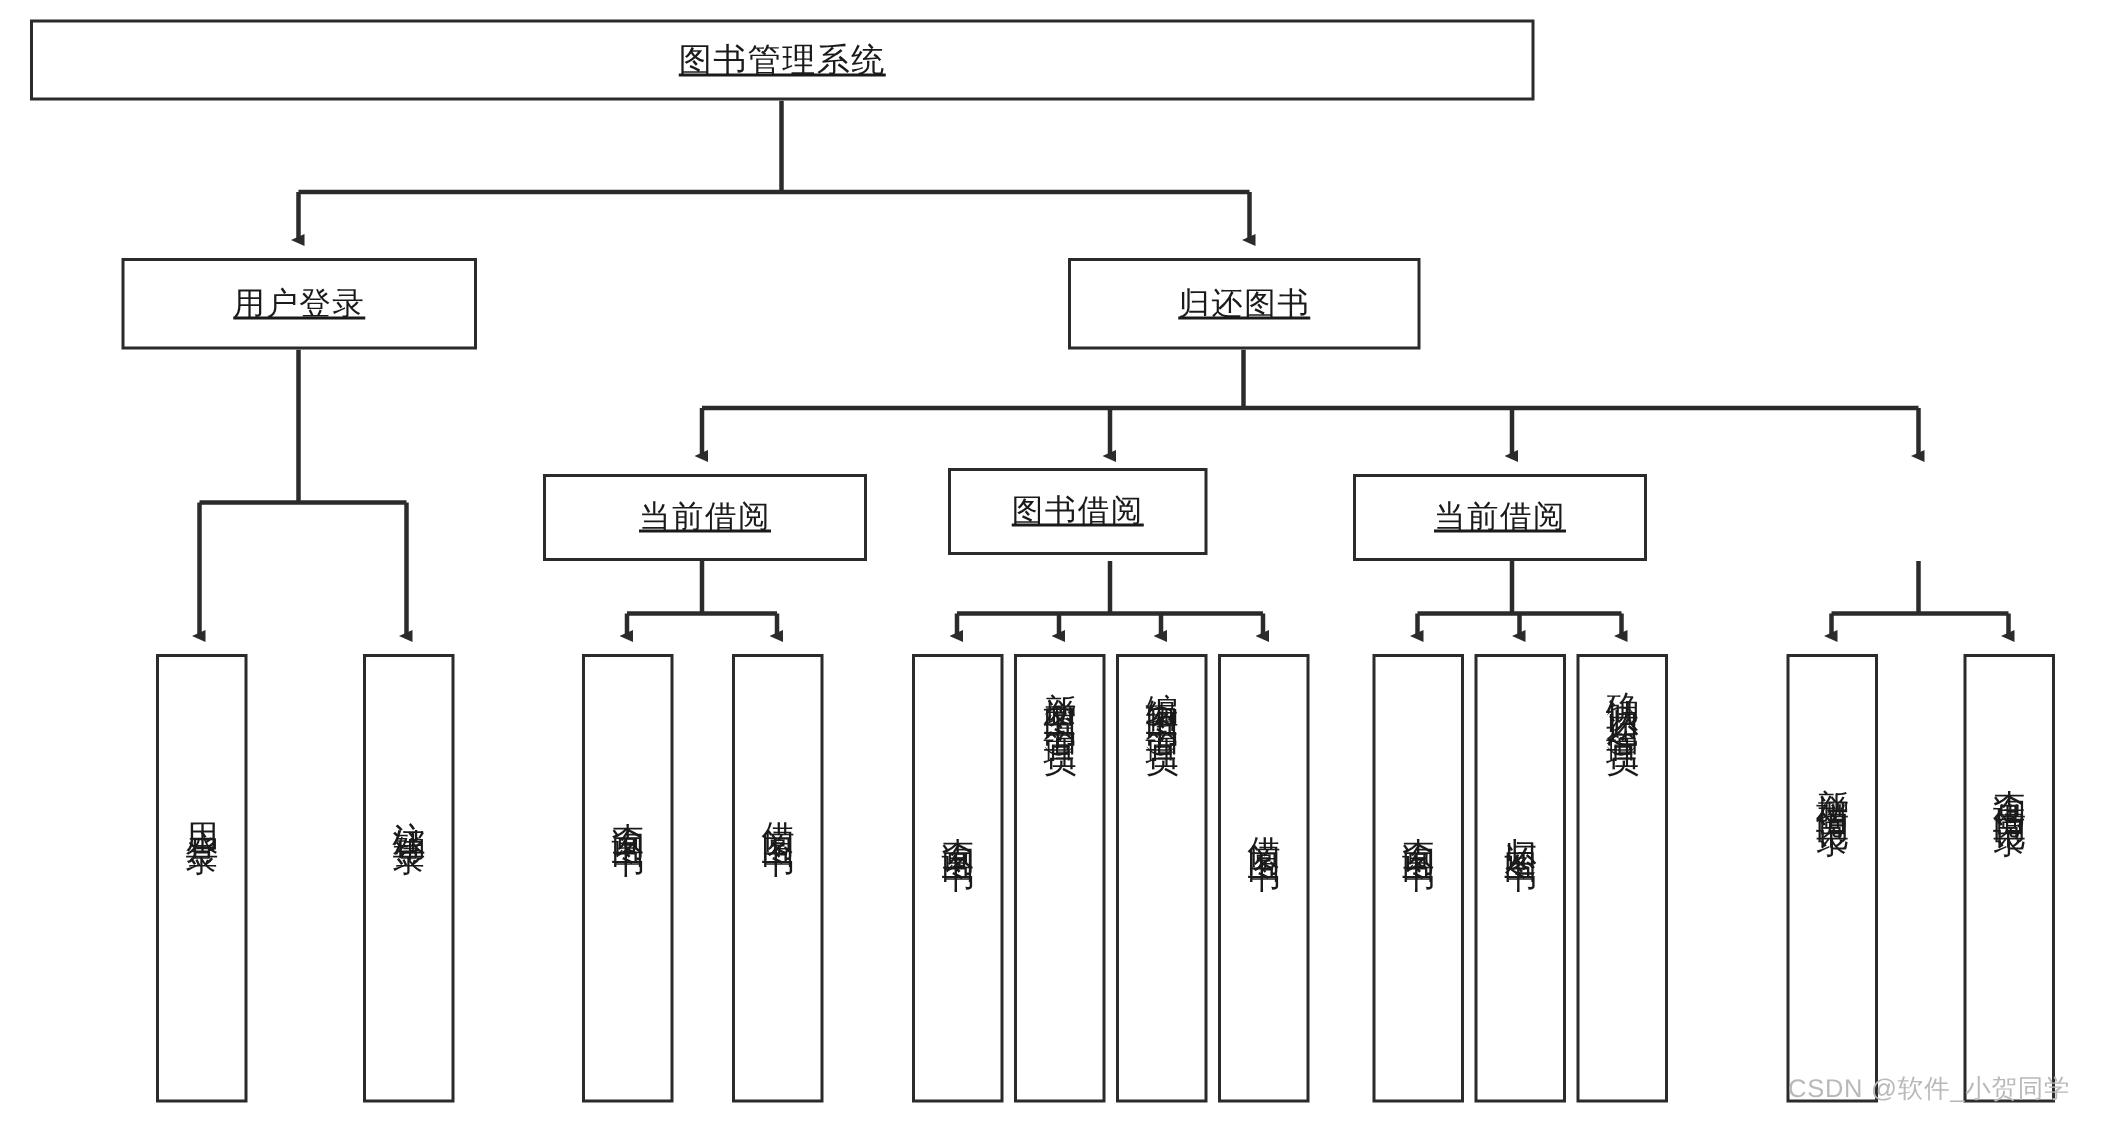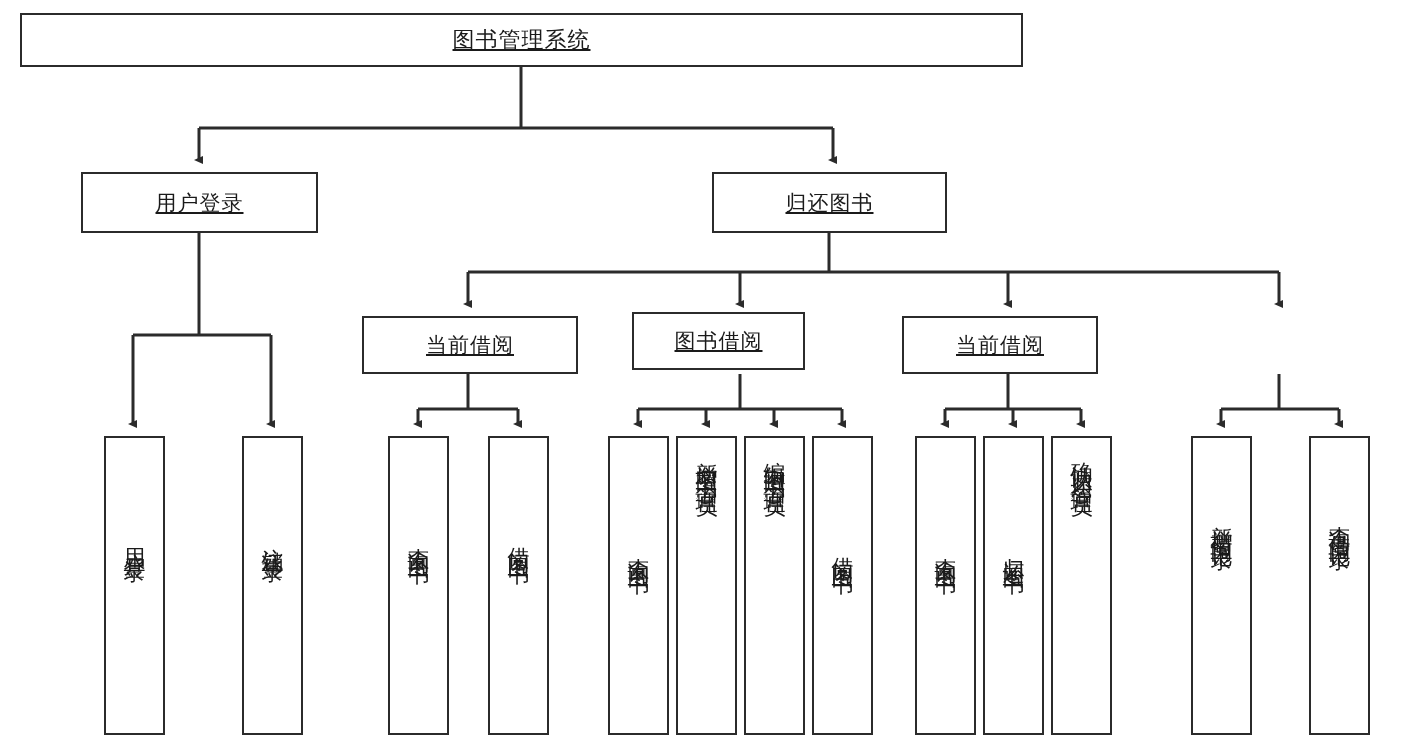--- a/index.html
+++ b/index.html
@@ -192,14 +192,15 @@
     <span class="vtext">确认归还（管理员）</span>
   </div>
 
   <div class="node node-v" style="left:1191px; top:436px; width:61px; height:299px;">
     <span class="vtext mid2">新增借阅记录</span>
   </div>
   <div class="node node-v" style="left:1309px; top:436px; width:61px; height:299px;">
     <span class="vtext mid2">查询借阅记录</span>
   </div>
 
+  <div class="watermark">CSDN @软件_小贺同学</div>
 
 </div>
 
 </body></html>

